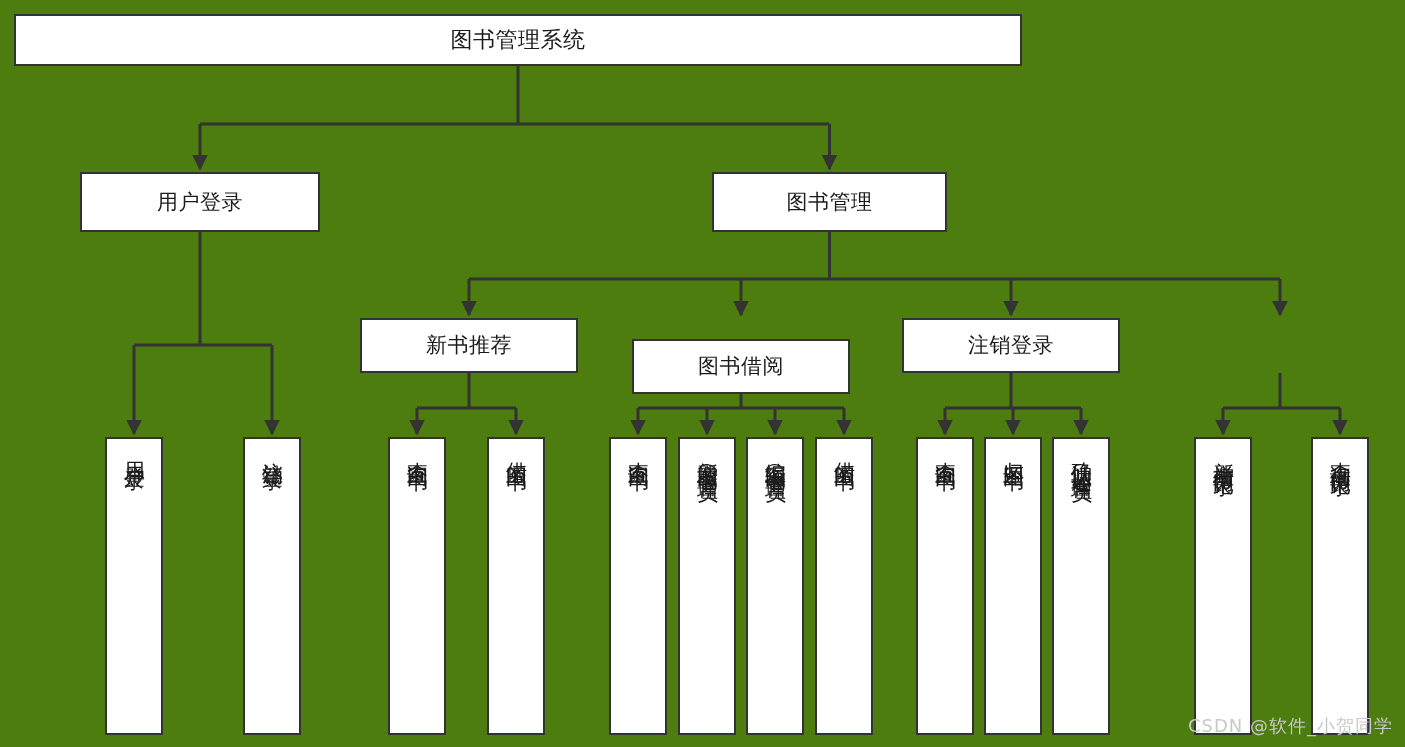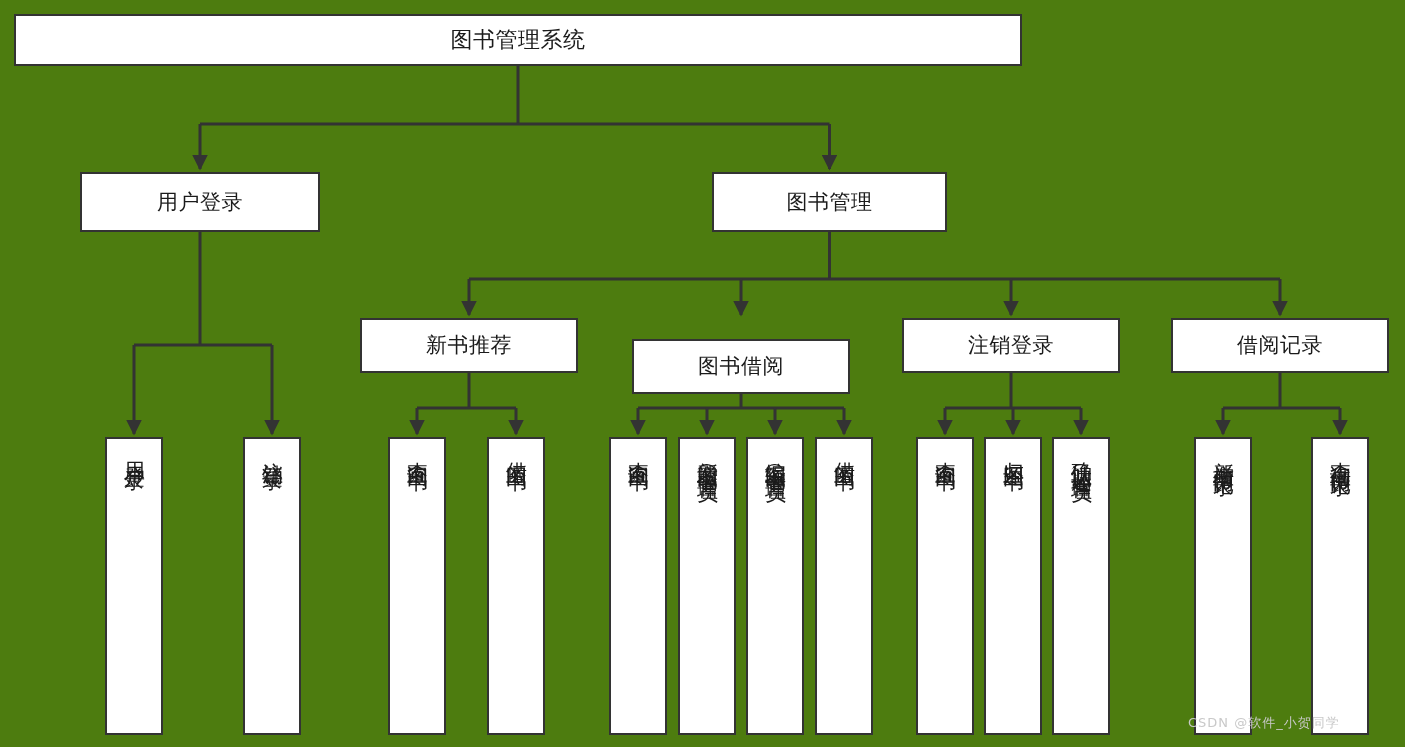--- a/index.html
+++ b/index.html
@@ -58,21 +58,21 @@
     writing-mode: vertical-rl;
     text-orientation: upright;
     font-size: 21px;
     line-height: 1.0;
     letter-spacing: 3px;
     white-space: nowrap;
   }
   .watermark {
     position: absolute;
     color: #c9c9c9;
-    font-size: 13px;
+    font-size: 18px;
     letter-spacing: 1px;
     white-space: nowrap;
     user-select: none;
   }
 </style>
 </head>
 <body>
 
 <div id="canvas">
 
@@ -132,23 +132,20 @@
 
   <div class="node horiz" style="left: 712px; top: 172px; width: 235px; height: 60px; border-color: rgb(51, 51, 51); background: rgb(255, 255, 255); color: rgb(27, 27, 27);">
     <span class="lbl">图书管理</span>
   </div>
   <div class="node horiz" style="left: 632px; top: 318px; width: 218px; height: 55px; border-color: rgb(51, 51, 51); background: rgb(255, 255, 255); color: rgb(27, 27, 27); margin-top: 21px;">
     <span class="lbl">图书借阅</span>
   </div>
   <div class="node horiz" style="left: 902px; top: 318px; width: 218px; height: 55px; border-color: rgb(51, 51, 51); background: rgb(255, 255, 255); color: rgb(27, 27, 27);">
     <span class="lbl">注销登录</span>
   </div>
-  <div class="node horiz" style="left: 1171px; top: 318px; width: 218px; height: 55px; border-color: rgb(51, 51, 51); background: rgb(255, 255, 255); color: rgb(27, 27, 27);">
-    <span class="lbl">借阅记录</span>
-  </div>
 
   <div class="node vert" style="left: 105px; top: 437px; width: 58px; height: 298px; border-color: rgb(51, 51, 51); background: rgb(255, 255, 255); color: rgb(27, 27, 27);">
     <span class="lbl">用户登录</span>
   </div>
   <div class="node vert" style="left: 243px; top: 437px; width: 58px; height: 298px; border-color: rgb(51, 51, 51); background: rgb(255, 255, 255); color: rgb(27, 27, 27);">
     <span class="lbl">注销登录</span>
   </div>
 
   <div class="node vert" style="left: 388px; top: 437px; width: 58px; height: 298px; border-color: rgb(51, 51, 51); background: rgb(255, 255, 255); color: rgb(27, 27, 27);">
     <span class="lbl">查询图书</span>

